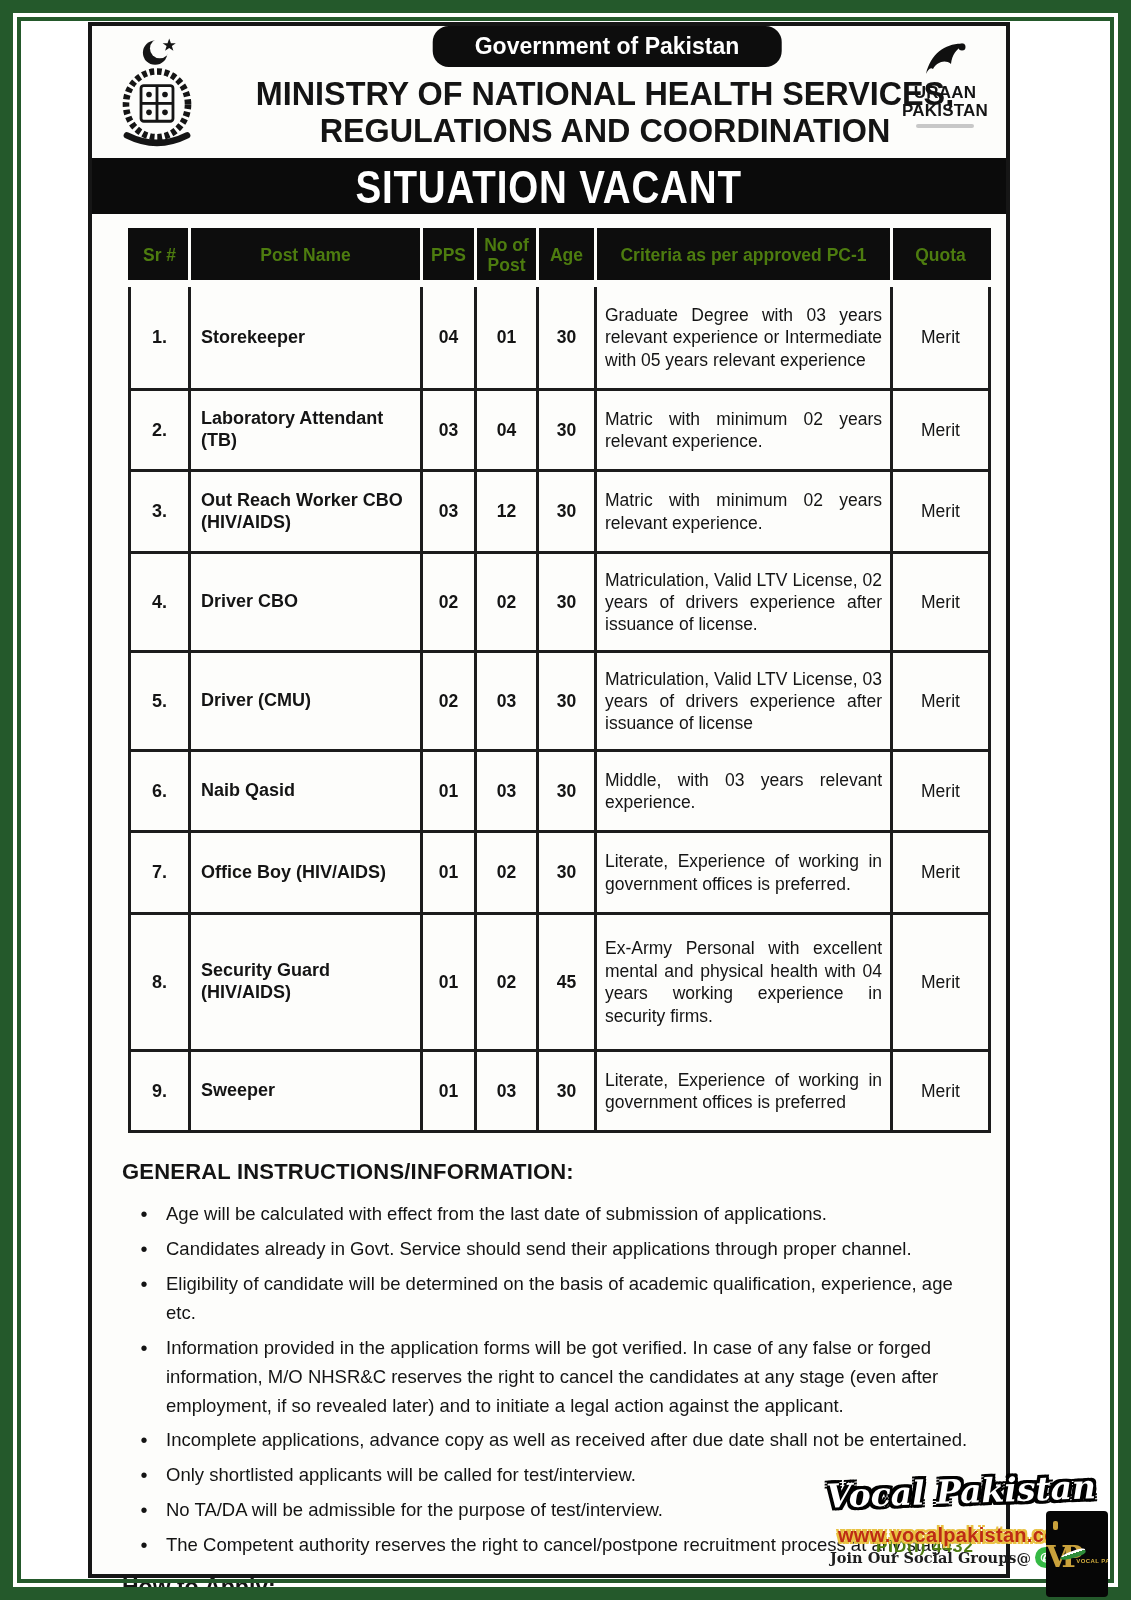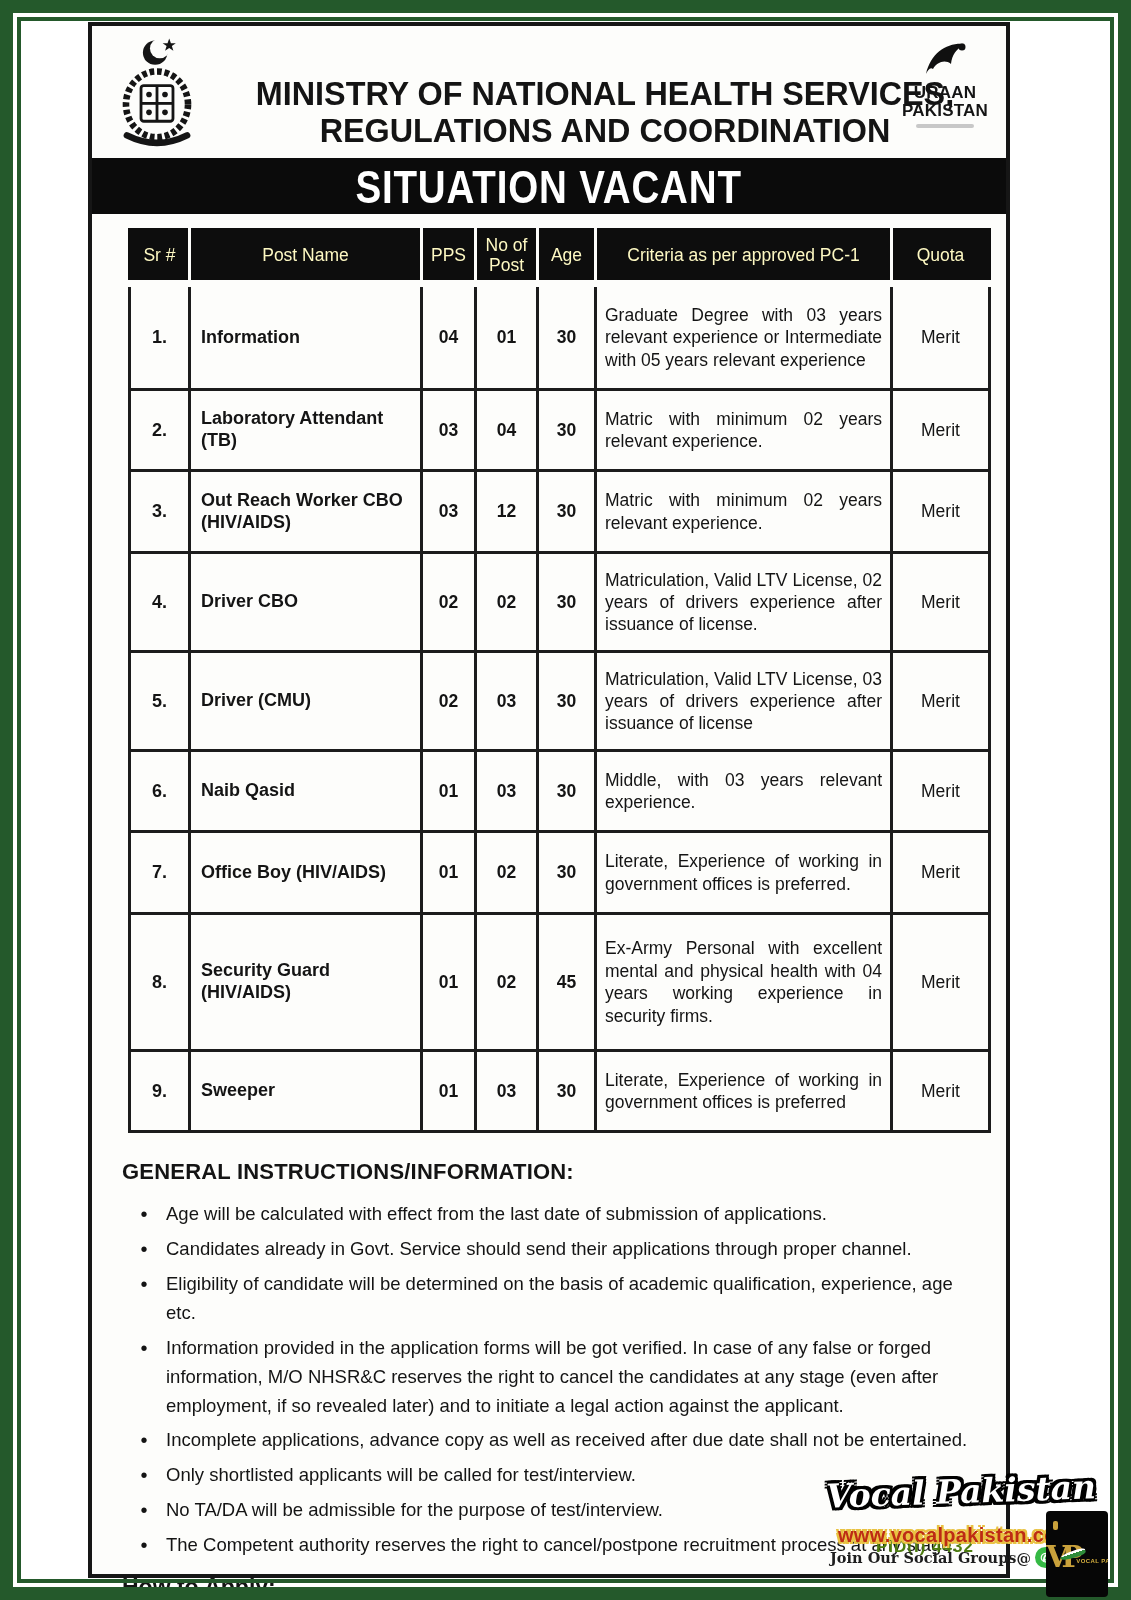--- a/index.html
+++ b/index.html
@@ -24,21 +24,21 @@
   .uraan-bird{display:block;margin:0 auto;}
   .uraan-name{font-size:17px;font-weight:bold;line-height:1.06;white-space:pre-line;letter-spacing:.2px;}
   .uraan-urdu{margin:4px auto 0;width:58px;height:4px;background:#c8c8c8;border-radius:2px;}
 
   
   .banner{height:56px;background:#0b0b0b;display:flex;align-items:center;justify-content:center;}
   .banner-text{color:#fff;font-size:47px;font-weight:bold;letter-spacing:1px;transform:scaleX(.82);white-space:nowrap;}
 
   
   table.jobs{border-collapse:collapse;table-layout:fixed;margin:14px 14px 0 36px;width:860px;}
-  th{background:#0d0d0d;color:#fef9c3;font-size:17.5px;font-weight:normal;line-height:1.12;
+  th{background:#0d0d0d;color:#4d7c0f;font-size:17.5px;font-weight:bold;line-height:1.12;
      border-left:3px solid #fdfdfb;border-right:3px solid #fdfdfb;
      border-top:3px solid #0d0d0d;border-bottom:7px solid #fdfdfb;
      padding:5px 2px;white-space:pre-line;height:38px;}
   th:first-child{border-left:3px solid #0d0d0d;}
   th:last-child{border-right:3px solid #0d0d0d;}
   td{border:3px solid #1c1c1c;vertical-align:middle;background:#fdfdfb;}
   .c-sr{font-weight:bold;font-size:18px;text-align:center;}
   .c-post{font-weight:bold;font-size:18px;padding-left:10px;white-space:pre-line;line-height:1.22;}
   .c-num{text-align:center;font-size:17.5px;font-weight:bold;}
   .c-criteria{font-size:17.5px;padding:3px 8px;text-align:justify;line-height:1.28;font-weight:normal;}
@@ -106,20 +106,21 @@
         <rect x="33" y="53" width="34" height="38" rx="3" fill="#fdfdfb" stroke="#151515" stroke-width="3"></rect>
         <line x1="50" y1="53" x2="50" y2="91" stroke="#151515" stroke-width="3"></line>
         <line x1="33" y1="72" x2="67" y2="72" stroke="#151515" stroke-width="3"></line>
         <circle cx="41.5" cy="62.5" r="3" fill="#151515"></circle>
         <circle cx="58.5" cy="62.5" r="3" fill="#151515"></circle>
         <circle cx="41.5" cy="81.5" r="3" fill="#151515"></circle>
         <circle cx="58.5" cy="81.5" r="3" fill="#151515"></circle>
         <path d="M18,106 Q50,122 82,106" fill="none" stroke="#151515" stroke-width="7" stroke-linecap="round"></path>
       </svg>
 
+      <div class="gov-pill">Government of Pakistan</div>
 
       <div class="ministry">
         <div>MINISTRY OF NATIONAL HEALTH SERVICES,</div>
         <div>REGULATIONS AND COORDINATION</div>
       </div>
 
       <div class="uraan">
         <svg class="uraan-bird" width="56" height="46" viewBox="0 0 56 46">
           <path d="M9,36 C14,14 31,4 48,6 C39,11 35,17 34,26 C28,21 20,24 16,31 C13,29 11,32 9,36 Z" fill="#101010"></path>
           <circle cx="45" cy="9" r="3.5" fill="#101010"></circle>
@@ -152,21 +153,21 @@
           <th>No of
 Post</th>
           <th>Age</th>
           <th>Criteria as per approved PC-1</th>
           <th>Quota</th>
         </tr>
       </thead>
       <tbody>
           <tr>
     <td class="c-sr">1.</td>
-    <td class="c-post">Information</td>
+    <td class="c-post">Storekeeper</td>
     <td class="c-num">04</td>
     <td class="c-num">01</td>
     <td class="c-num">30</td>
     <td class="c-criteria">Graduate Degree with 03 years relevant experience or Intermediate with 05 years relevant experience</td>
     <td class="c-quota">Merit</td>
   </tr>
           <tr>
     <td class="c-sr">2.</td>
     <td class="c-post">Laboratory Attendant
 (TB)</td>

